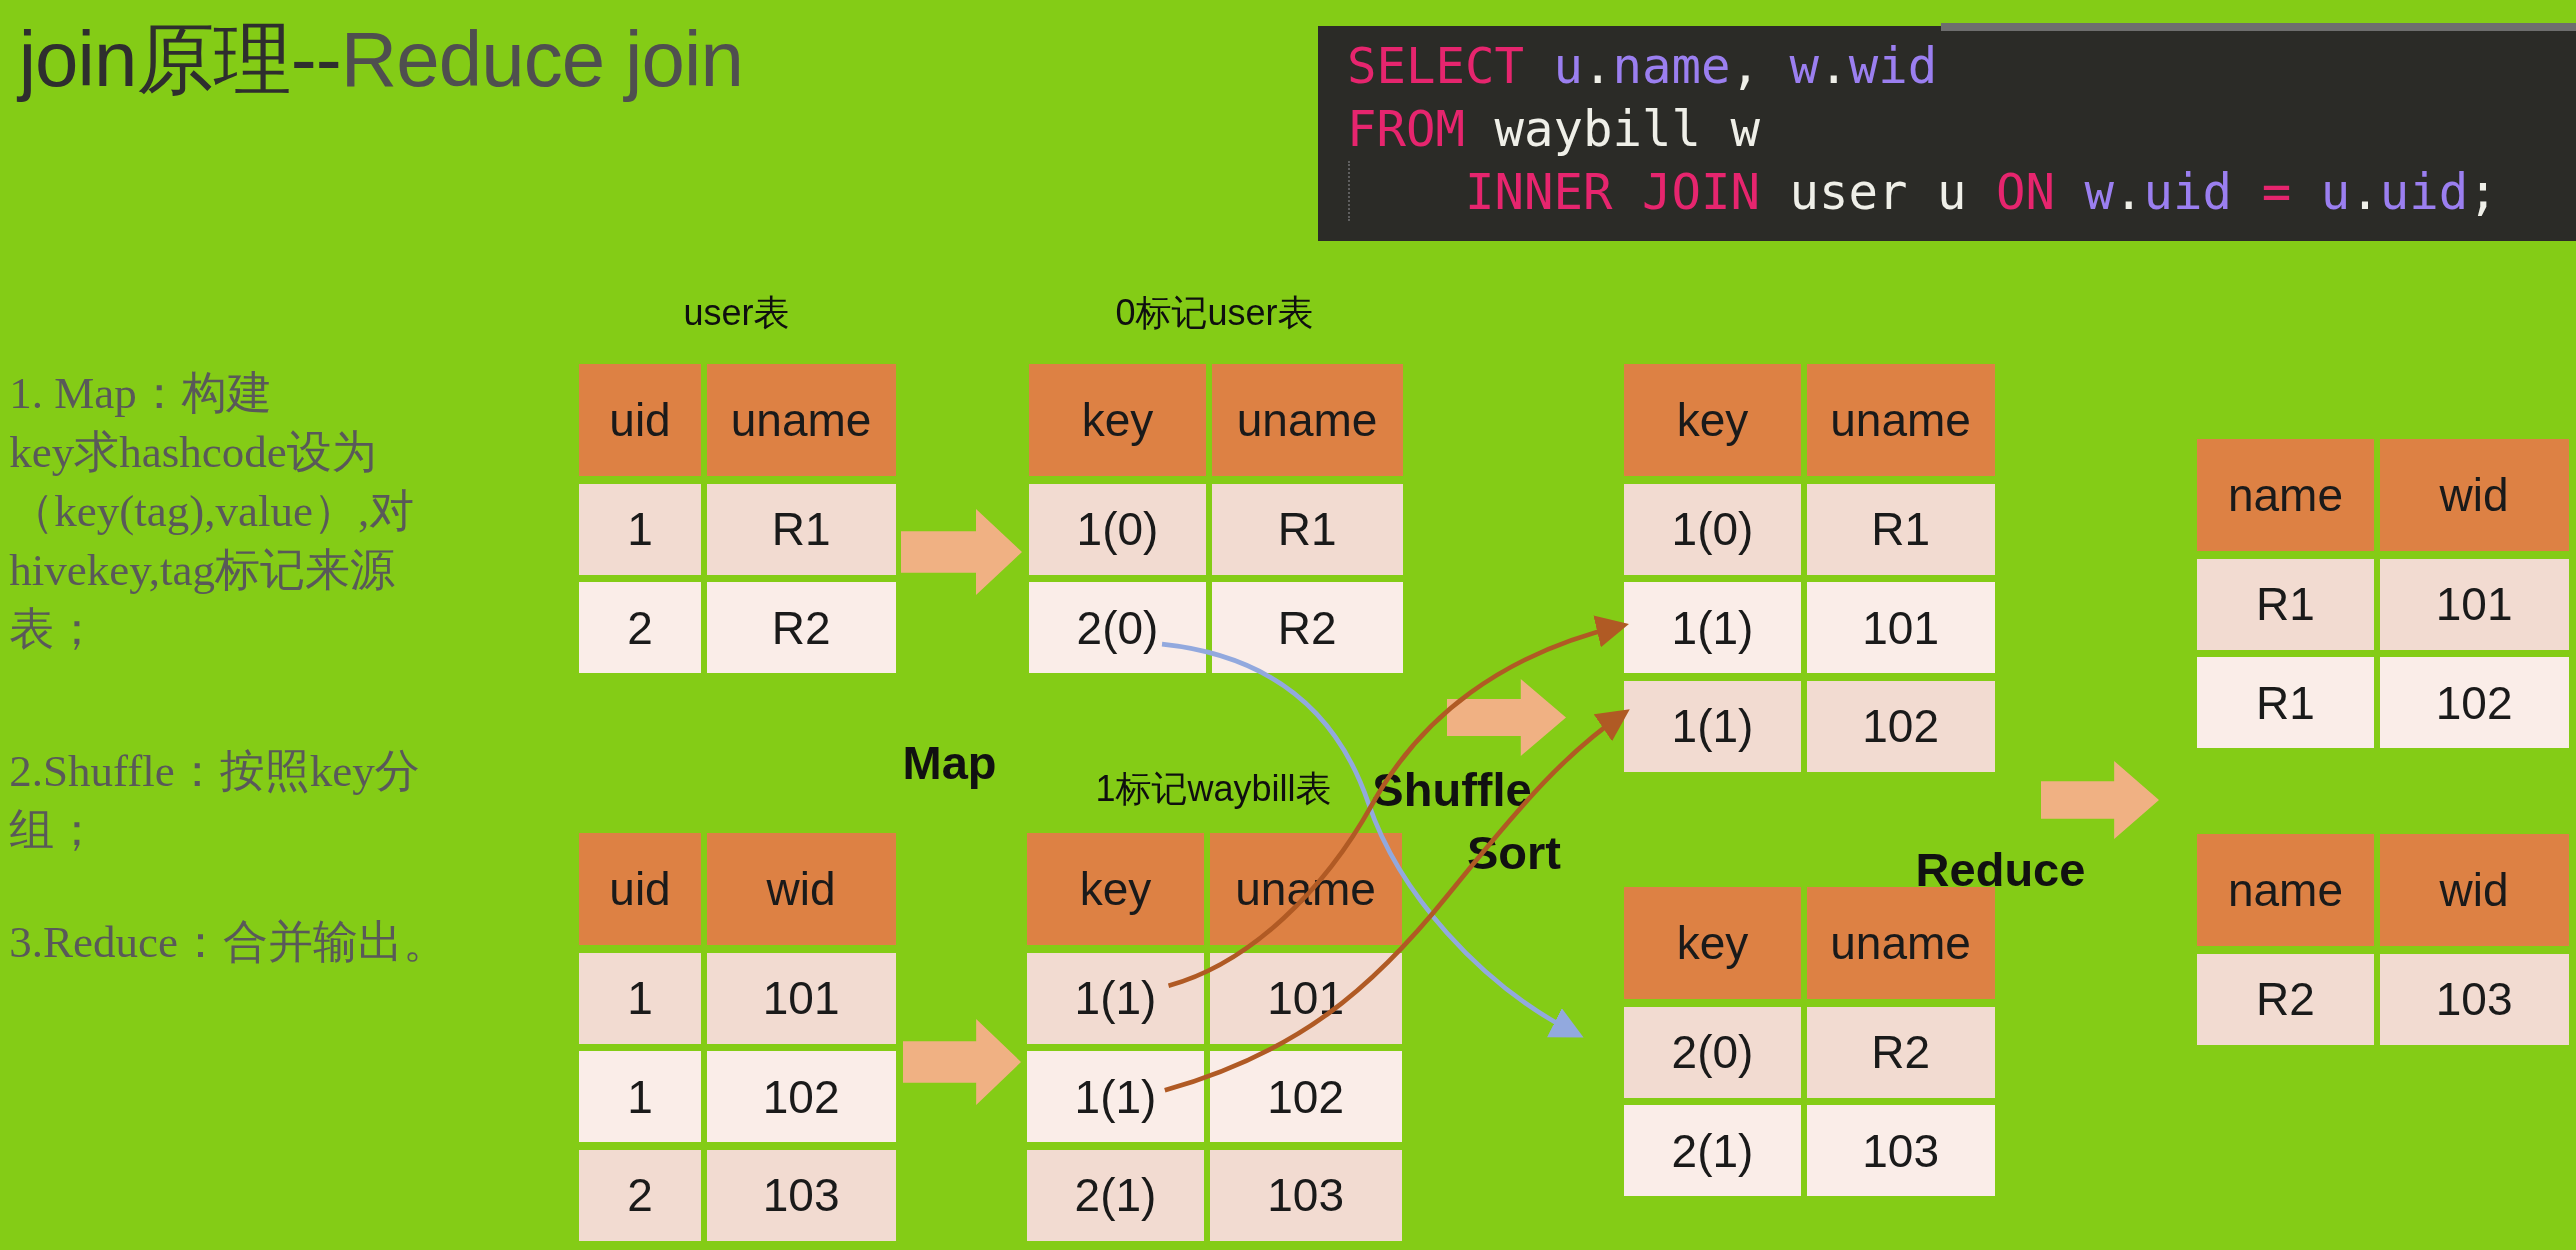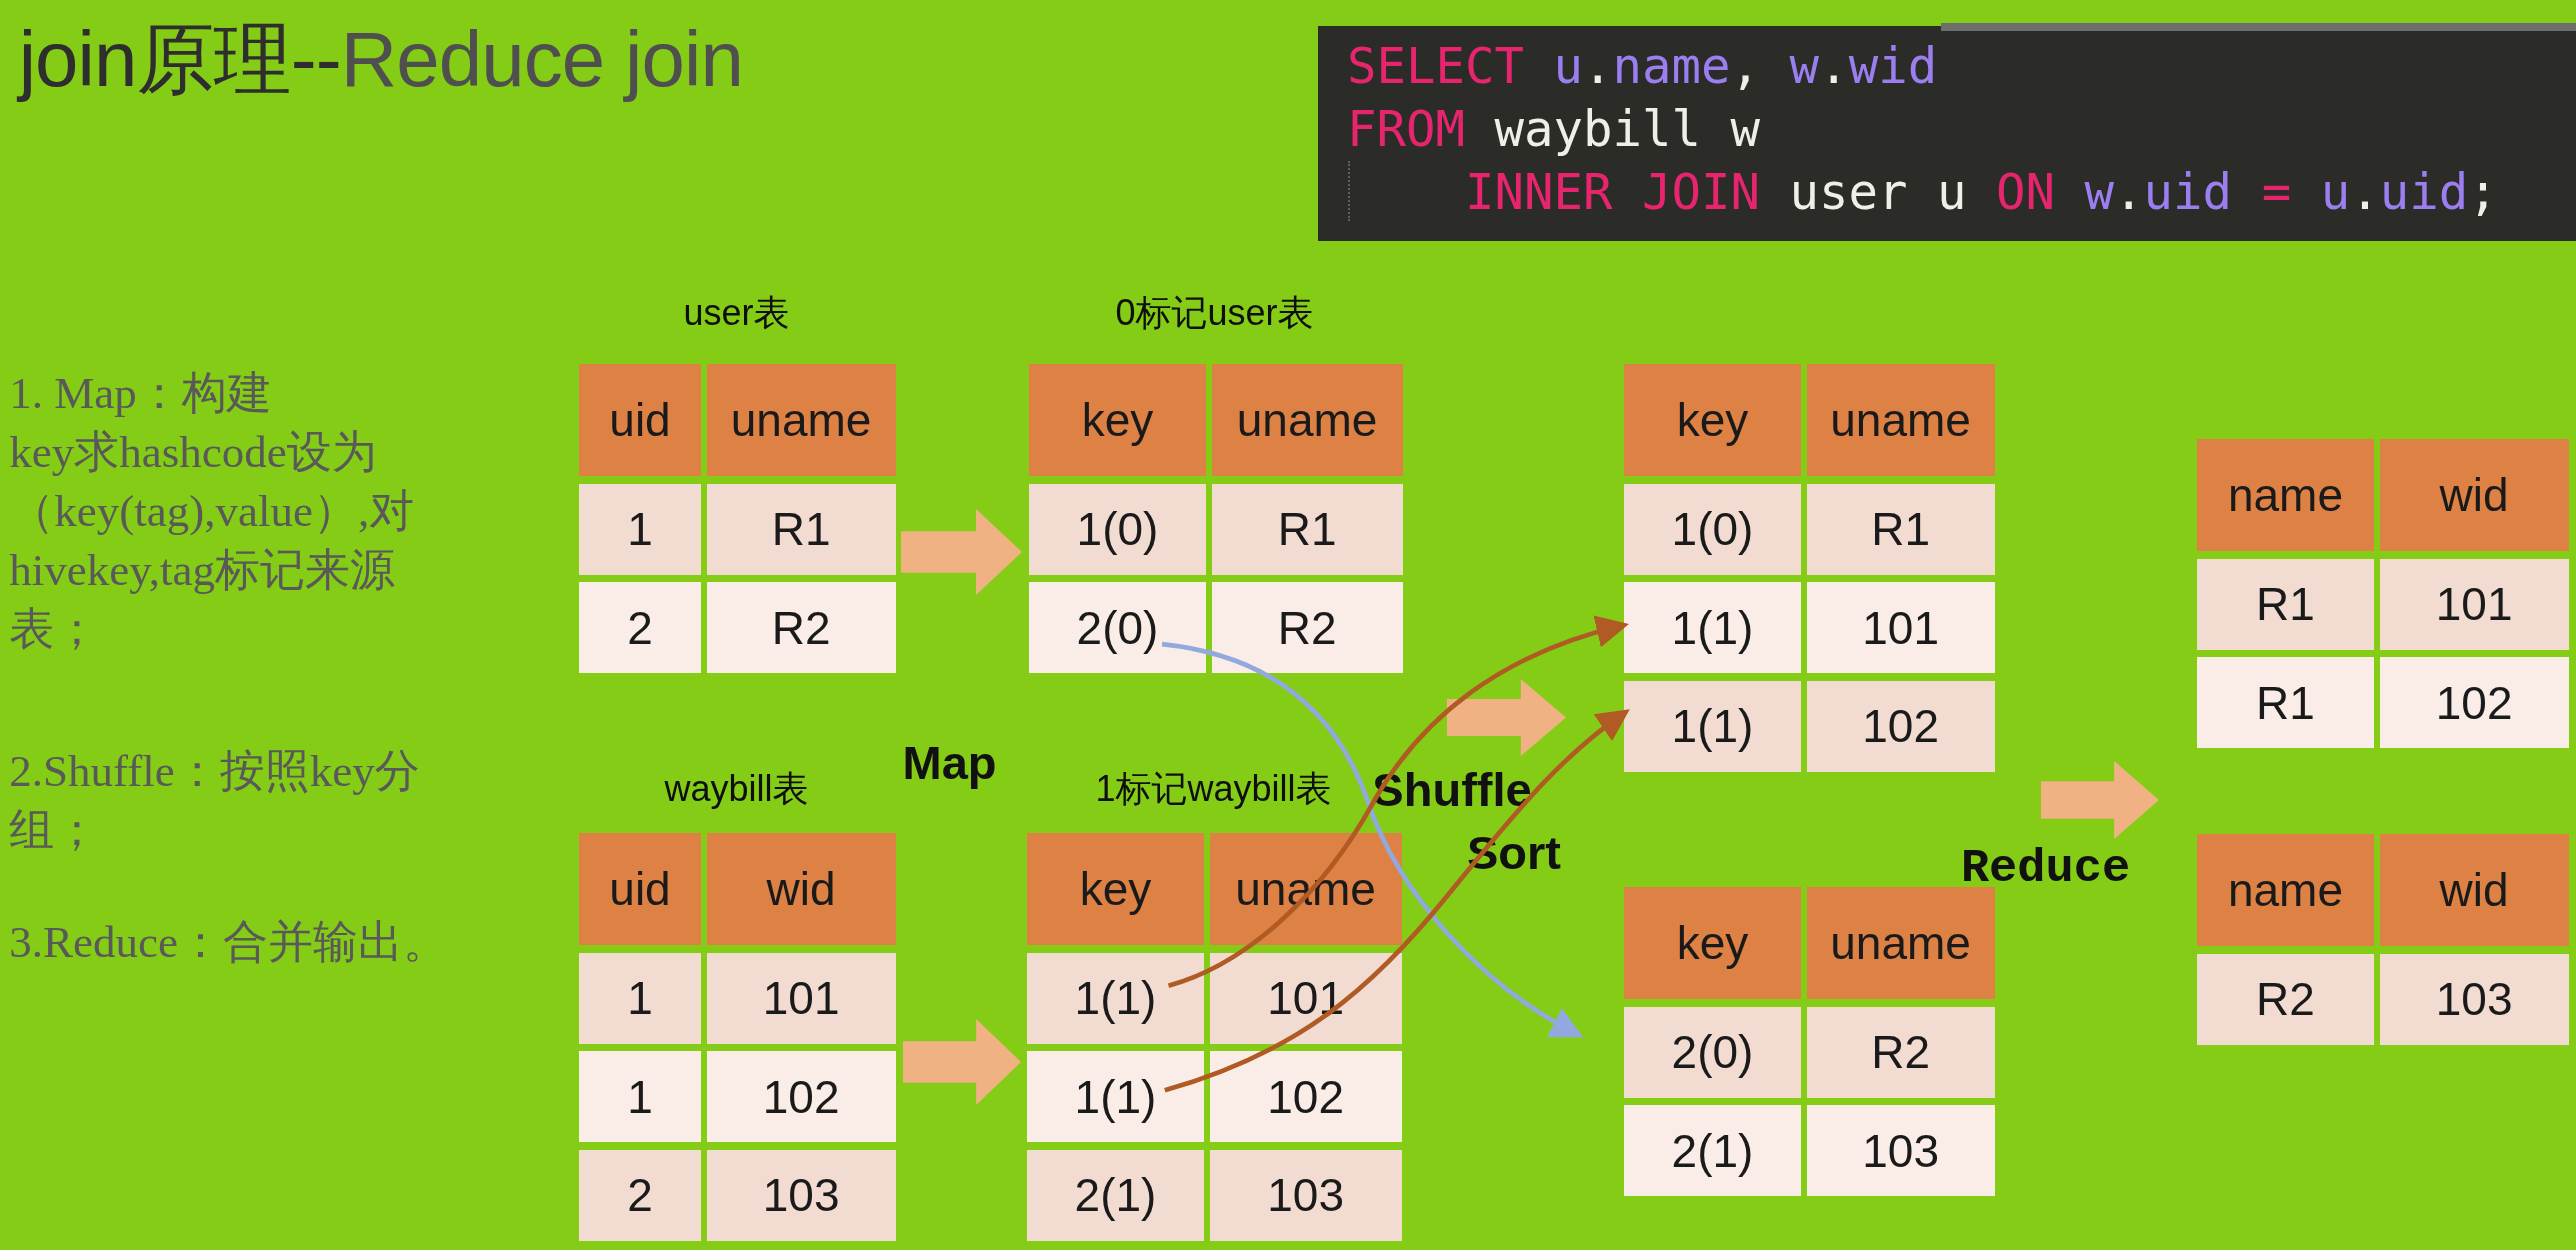--- a/index.html
+++ b/index.html
@@ -69,21 +69,20 @@
   <div class="step" id="step1" style="top:742px;">
       <div>2.Shuffle：按照key分</div>
       <div>组；</div>
     </div>
   <div class="step" id="step2" style="top:913px;">
       <div>3.Reduce：合并输出。</div>
     </div>
 
   <div class="tbl-title" style="left:579px;top:289px;width:315px;">user表</div>
   <div class="tbl-title" style="left:1027px;top:289px;width:375px;">0标记user表</div>
-  <div class="tbl-title" style="left:579px;top:765px;width:315px;">waybill表</div>
   <div class="tbl-title" style="left:1022px;top:765px;width:383px;">1标记waybill表</div>
 
   <div class="tbl" style="left:579px;top:364px;grid-template-columns:122px 189px;">
       <div class="cell head">uid</div>
       <div class="cell head">uname</div>
       <div class="cell dark">1</div>
       <div class="cell dark">R1</div>
       <div class="cell light">2</div>
       <div class="cell light">R2</div>
     </div>
@@ -144,21 +143,21 @@
   <div class="tbl" style="left:2197px;top:834px;grid-template-columns:177px 189px;">
       <div class="cell head">name</div>
       <div class="cell head">wid</div>
       <div class="cell dark">R2</div>
       <div class="cell dark">103</div>
     </div>
 
   <div class="flow-label" style="left:889px;top:735px;width:121px;">Map</div>
   <div class="flow-label" style="left:1340px;top:762px;width:224px;">Shuffle</div>
   <div class="flow-label" style="left:1402px;top:825px;width:224px;">Sort</div>
-  <div class="flow-label" style="left:1957px;top:842px;width:177px;font-family:Liberation Mono, monospace;">Reduce</div>
+  <div class="flow-label" style="left:1912px;top:842px;width:177px;">Reduce</div>
 
   <div class="block-arrow" style="left:901px;top:509px;width:121px;height:86px;"></div>
   <div class="block-arrow" style="left:903px;top:1019px;width:118px;height:86px;"></div>
   <div class="block-arrow" style="left:1447px;top:679px;width:119px;height:77px;"></div>
   <div class="block-arrow" style="left:2041px;top:761px;width:118px;height:78px;"></div>
 
   <svg class="overlay" width="2576" height="1251" viewBox="0 0 2760 1340">
     <defs>
       <marker id="mh-brown" markerWidth="7" markerHeight="7" refX="5.5" refY="3.5" orient="auto" markerUnits="strokeWidth">
         <path d="M0,0 L7,3.5 L0,7 z" fill="#B05A24"></path>

